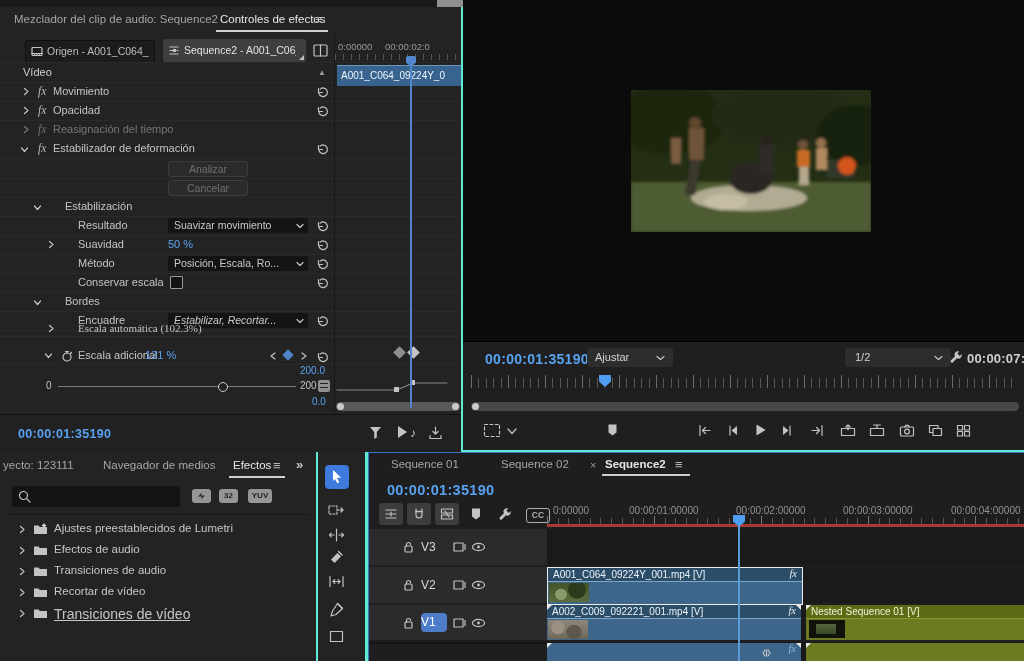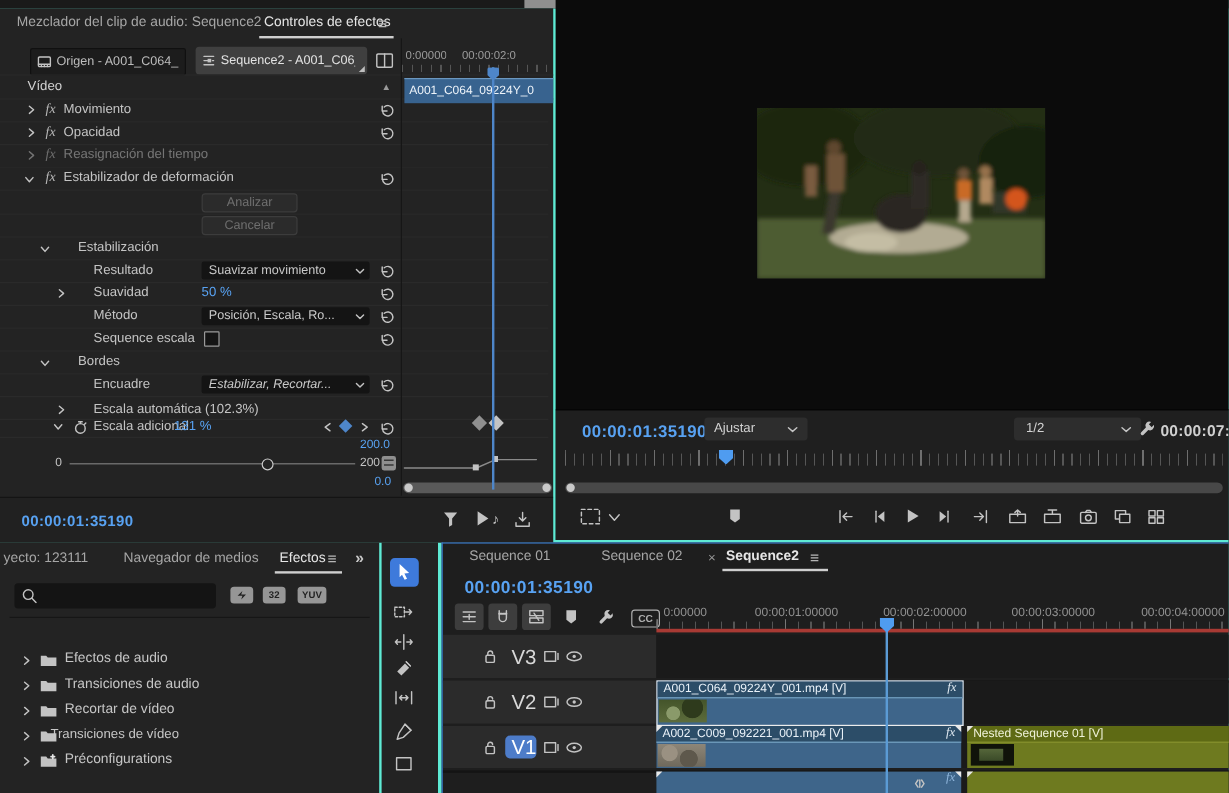--- a/index.html
+++ b/index.html
@@ -28,22 +28,22 @@
          border:1px solid #3c3c3c;border-radius:3px;color:#6f6f6f;font-size:10.5px;}
   svg{stroke:#c3c3c3;fill:none;stroke-width:1.2;stroke-linecap:round;stroke-linejoin:round;}
   svg .f{fill:#c3c3c3;stroke:none;}
   
   .cliptitle{position:absolute;left:0;right:0;top:0;height:13px;line-height:13px;font-size:10px;
              color:#eaf2f9;padding-left:5px;white-space:nowrap;overflow:hidden;border-bottom:1px solid #79a9cb;}
   .fxbadge{position:absolute;right:5px;top:0;font-style:italic;font-family:"Liberation Serif",serif;
            font-size:10.5px;color:#e3ecf3;}
   .cornL{position:absolute;left:0;top:0;width:0;height:0;border-top:5px solid #e8e8e8;border-right:5px solid transparent;}
   .cornR{position:absolute;right:0;top:0;width:0;height:0;border-top:5px solid #e8e8e8;border-left:5px solid transparent;}
-  .trkbtn{position:absolute;width:26px;height:19px;line-height:19px;text-align:right;border-radius:4px;
-          color:#d8d8d8;font-size:17px;}
+  .trkbtn{position:absolute;width:26px;height:19px;line-height:19px;text-align:left;border-radius:4px;
+          color:#d8d8d8;font-size:12px;}
   .trkbtn.on{background:#4d7cc9;color:#fff;}
   .hicon{position:absolute;top:50%;transform:translateY(-50%);}
   .toolbtn{position:absolute;width:24px;height:22px;border-radius:3px;}
   .toolbtn.on{background:#3d3d3d;}
   .toolbtn svg{position:absolute;left:5px;top:4px;}
   .treechev{position:absolute;top:6px;}
   .badge{position:absolute;top:0;height:14px;line-height:14px;background:#969696;color:#222;
          border-radius:3px;text-align:center;font-size:8px;font-weight:bold;}
 </style>
 </head>
@@ -171,21 +171,21 @@
         <svg width="8" height="6" viewBox="0 0 8 6">
             <path d="M1 1.5 L4 4.5 L7 1.5"></path>
           </svg>
       </span>
       <svg class="resetic" width="13" height="11" viewBox="0 0 13 11">
           <path d="M2.5 1.5 v4 h4"></path>
           <path d="M2.8 5.5 a4.3 4.3 0 1 0 1.4 -3.4"></path>
         </svg>
     </div>
     <div class="r" style="top:266px;">
-      <span class="lbl" style="left:78px;">Sequence escala</span>
+      <span class="lbl" style="left:78px;">Conservar escala</span>
       <div class="abs" style="left:170px;top:3px;width:11px;height:11px;border:1px solid #9a9a9a;background:#141414;border-radius:1px;"></div>
       <svg class="resetic" width="13" height="11" viewBox="0 0 13 11">
           <path d="M2.5 1.5 v4 h4"></path>
           <path d="M2.8 5.5 a4.3 4.3 0 1 0 1.4 -3.4"></path>
         </svg>
     </div>
     <div class="r" style="top:285px;">
       <svg style="left:33px;top:7px;" width="9" height="8" viewBox="0 0 9 8">
           <path d="M1.5 2 L4.5 5.5 L7.5 2"></path>
         </svg>
@@ -197,21 +197,21 @@
         <span>Estabilizar, Recortar...</span>
         <svg width="8" height="6" viewBox="0 0 8 6">
             <path d="M1 1.5 L4 4.5 L7 1.5"></path>
           </svg>
       </span>
       <svg class="resetic" width="13" height="11" viewBox="0 0 13 11">
           <path d="M2.5 1.5 v4 h4"></path>
           <path d="M2.8 5.5 a4.3 4.3 0 1 0 1.4 -3.4"></path>
         </svg>
     </div>
-    <div class="r" style="top:326px;height:16px;line-height:16px;">
+    <div class="r" style="top:313px;height:16px;line-height:16px;font-family:Liberation Serif, serif;">
       <svg style="left:47px;top:4px;" width="8" height="9" viewBox="0 0 8 9">
           <path d="M2.5 1.5 L6 4.5 L2.5 7.5"></path>
         </svg>
       <span class="lbl" style="left:78px;">Escala automática (102.3%)</span>
     </div>
     <div class="r" style="top:340px;height:17px;line-height:17px;">
       <svg style="left:44px;top:5px;" width="9" height="8" viewBox="0 0 9 8">
           <path d="M1.5 2 L4.5 5.5 L7.5 2"></path>
         </svg>
       <svg style="left:61px;top:3px;" width="12" height="12" viewBox="0 0 12 12" stroke="#8fb6dc">
@@ -423,20 +423,30 @@
     </div>
     <div class="badge" style="left:192px;top:37px;width:19px;">
       <svg style="margin-top:3px;" width="9" height="8" viewBox="0 0 9 8">
           <path d="M1 4.5 L5 0.5 L4 3.5 L8 3.5 L4 7.5 L5 4.5 z" fill="#222" stroke="none"></path>
         </svg>
     </div>
     <span class="badge" style="left:219px;top:37px;width:19px;">32</span>
     <span class="badge" style="left:248px;top:37px;width:24px;">YUV</span>
 
     <div class="abs" style="left:8px;top:62px;width:300px;height:140px;border-top:1px solid #161616;">
+      <div class="abs" style="left:0;top:4px;width:300px;height:21px;">
+        <svg class="treechev" style="left:10px;" width="8" height="9" viewBox="0 0 8 9">
+            <path d="M2.5 1.5 L6 4.5 L2.5 7.5"></path>
+          </svg>
+        <svg class="abs" style="left:25px;top:4px;" width="15" height="12" viewBox="0 0 15 12">
+            <path d="M1 2.5 h4.5 l1.3 1.5 H14 v7 H1 z" class="f" fill="#9a9a9a"></path>
+            <path d="M11 1 v3 M9.5 2.5 h3" stroke="#e5e5e5" stroke-width="1.4"></path>
+          </svg>
+        <span class="abs nowrap" style="left:46px;top:3px;font-size:11.5px;color:#c6c6c6;">Ajustes preestablecidos de Lumetri</span>
+      </div>
       <div class="abs" style="left:0;top:46px;width:300px;height:21px;">
         <svg class="treechev" style="left:10px;" width="8" height="9" viewBox="0 0 8 9">
             <path d="M2.5 1.5 L6 4.5 L2.5 7.5"></path>
           </svg>
         <svg class="abs" style="left:25px;top:4px;" width="15" height="12" viewBox="0 0 15 12">
             <path d="M1 2.5 h4.5 l1.3 1.5 H14 v7 H1 z" class="f" fill="#9a9a9a"></path>
           </svg>
         <span class="abs nowrap" style="left:46px;top:3px;font-size:11.5px;color:#c6c6c6;">Transiciones de audio</span>
       </div>
       <div class="abs" style="left:0;top:25px;width:300px;height:21px;">
@@ -457,31 +467,21 @@
           </svg>
         <span class="abs nowrap" style="left:46px;top:3px;font-size:11.5px;color:#c6c6c6;">Recortar de vídeo</span>
       </div>
       <div class="abs" style="left:0;top:88px;width:300px;height:21px;">
         <svg class="treechev" style="left:10px;" width="8" height="9" viewBox="0 0 8 9">
             <path d="M2.5 1.5 L6 4.5 L2.5 7.5"></path>
           </svg>
         <svg class="abs" style="left:25px;top:4px;" width="15" height="12" viewBox="0 0 15 12">
             <path d="M1 2.5 h4.5 l1.3 1.5 H14 v7 H1 z" class="f" fill="#9a9a9a"></path>
           </svg>
-        <span class="abs nowrap" style="left:34px;top:3px;font-size:11px;color:#c6c6c6;">Transiciones de vídeo</span>
-      </div>
-      <div class="abs" style="left:0;top:109px;width:300px;height:21px;">
-        <svg class="treechev" style="left:10px;" width="8" height="9" viewBox="0 0 8 9">
-            <path d="M2.5 1.5 L6 4.5 L2.5 7.5"></path>
-          </svg>
-        <svg class="abs" style="left:25px;top:4px;" width="15" height="12" viewBox="0 0 15 12">
-            <path d="M1 2.5 h4.5 l1.3 1.5 H14 v7 H1 z" class="f" fill="#9a9a9a"></path>
-            <path d="M11 1 v3 M9.5 2.5 h3" stroke="#e5e5e5" stroke-width="1.4"></path>
-          </svg>
-        <span class="abs nowrap" style="left:46px;top:3px;font-size:11.5px;color:#c6c6c6;">Préconfigurations</span>
+        <span class="abs nowrap" style="left:46px;top:3px;font-size:14px;color:#c6c6c6;text-decoration:underline;">Transiciones de vídeo</span>
       </div>
     </div>
   </div>
 
   <div class="panel" style="left:318px;top:452px;width:47px;height:209px;">
     <div class="abs" style="left:7px;top:13px;width:24px;height:24px;background:#3e7adb;border-radius:4px;">
       <svg style="position:absolute;left:6px;top:4px;" width="12" height="15" viewBox="0 0 12 15">
           <path d="M2 1 L10 8.5 L6 9 L8.2 13.2 L6.2 14.2 L4 10 L2 12 z" fill="#fff" stroke="none"></path>
         </svg>
     </div>

